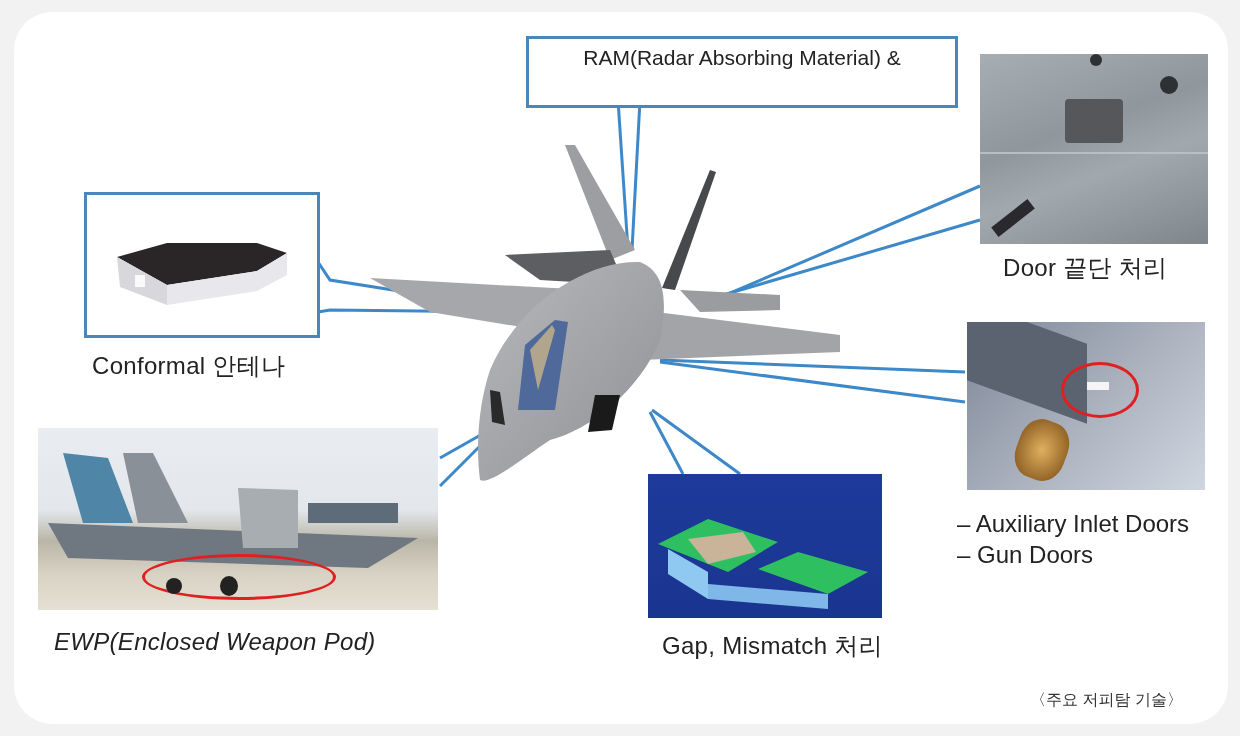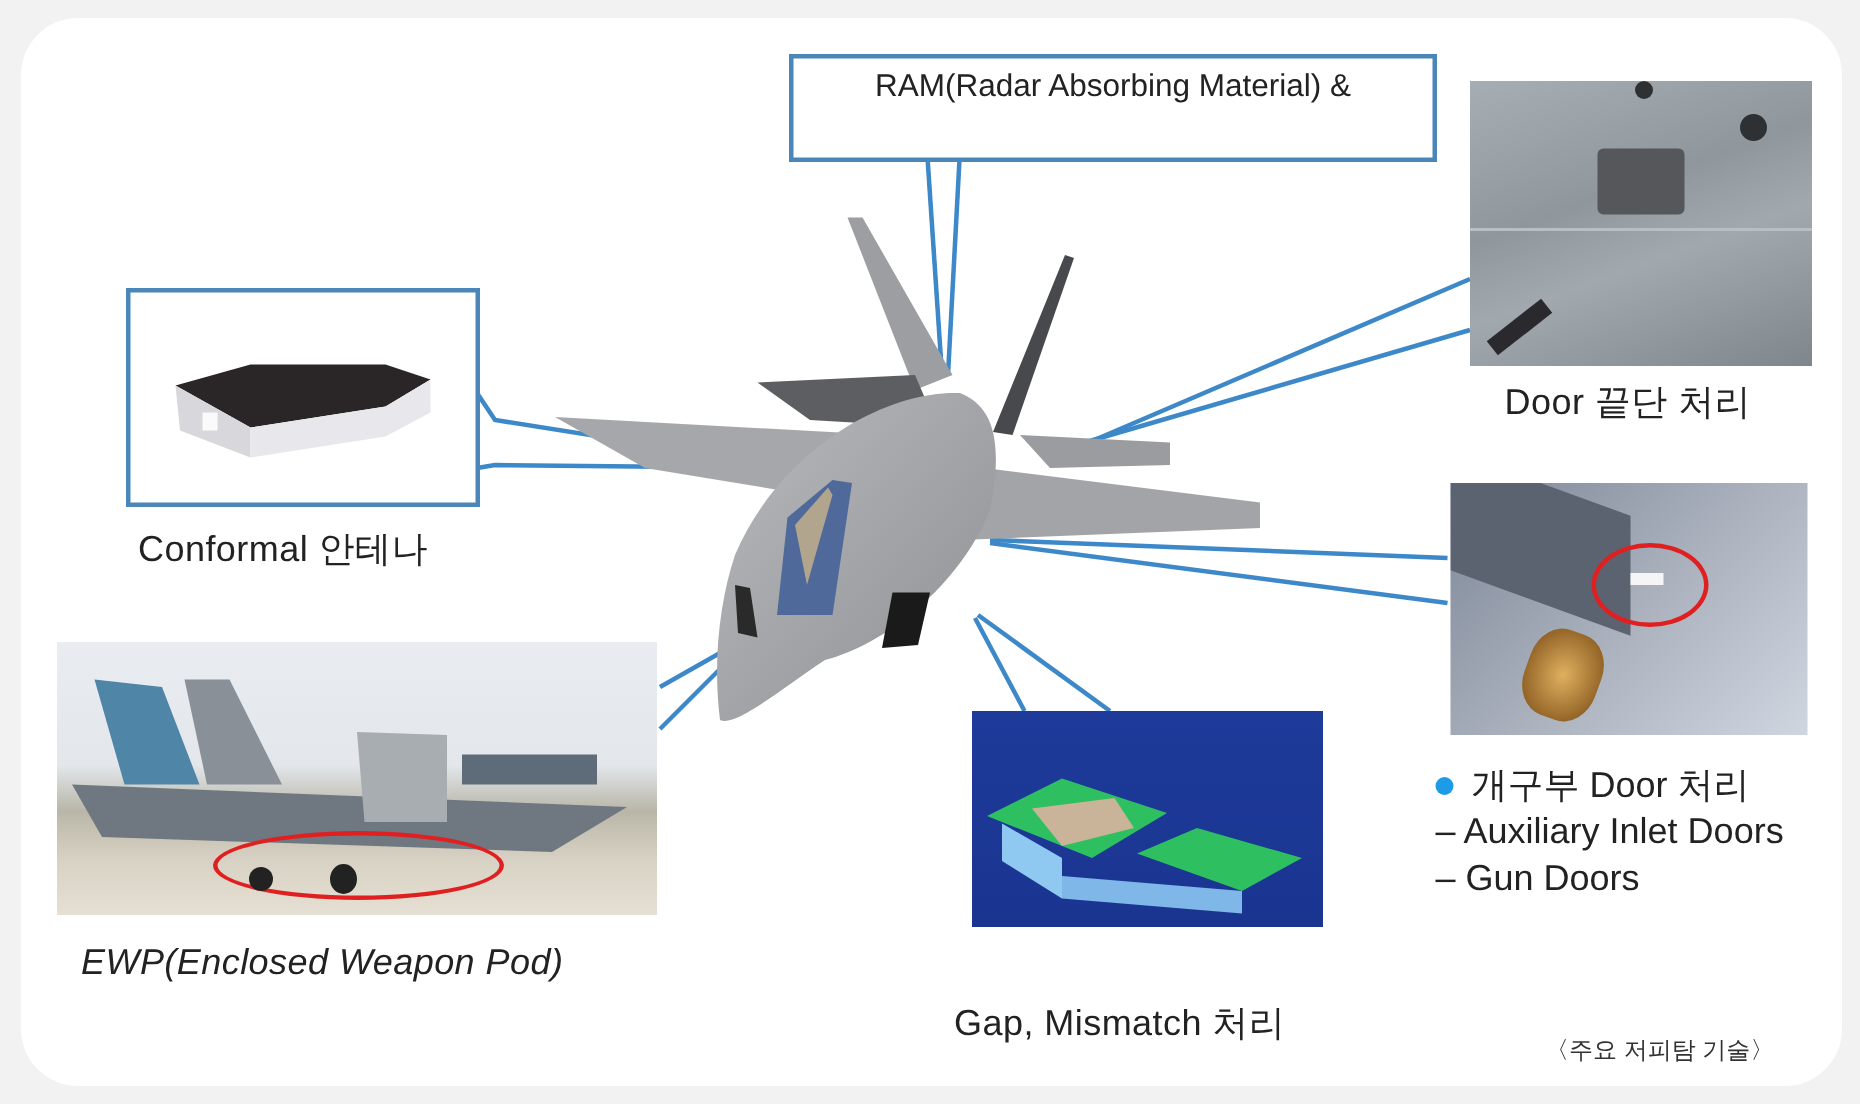--- a/index.html
+++ b/index.html
@@ -96,24 +96,20 @@
 <div class="lbl" style="left:964px;top:252px;margin-left:39px;">Door 끝단 처리</div>
 
 <div class="photo" style="left:967px;top:322px;width:238px;height:168px;background:linear-gradient(135deg,#7d8798 0%,#a9b0bc 50%,#cfd6e0 100%);">
   <div style="position:absolute;left:0;top:0;width:120px;height:80px;background:#5b6270;transform:skewY(20deg);"></div>
   <div style="position:absolute;left:50px;top:98px;width:50px;height:60px;background:radial-gradient(#e0b060,#7a4c14);border-radius:40%;transform:rotate(20deg);"></div>
   <div style="position:absolute;left:94px;top:40px;width:72px;height:50px;border:3px solid #e02020;border-radius:50%;"></div>
   <div style="position:absolute;left:120px;top:60px;width:22px;height:8px;background:#f5f5f5;"></div>
 </div>
 
 <div class="list">
-  <div class="head">
-    <span class="dot"></span>
-    <span>개구부 Door 처리</span>
-  </div>
   <div>– Auxiliary Inlet Doors</div>
   <div>– Gun Doors</div>
 </div>
 
 <div class="photo" style="left:38px;top:428px;width:400px;height:182px;background:linear-gradient(180deg,#e9edf1 0%,#e3e7eb 45%,#b9b6a8 62%,#d8d2c4 80%,#e6e0d4 100%);">
   <polygon></polygon>
   <svg width="400" height="182">
     <polygon points="25,25 70,30 95,95 45,95" fill="#4f86a8"></polygon>
     <polygon points="85,25 115,25 150,95 100,95" fill="#8a9098"></polygon>
     <polygon points="10,95 380,110 330,140 30,130" fill="#6f7880"></polygon>
@@ -128,15 +124,15 @@
 
 <div class="photo" style="left:648px;top:474px;width:234px;height:144px;background:linear-gradient(180deg,#1e3a9a 0%,#1a3590 100%);">
   <svg width="234" height="144">
     <polygon points="10,70 60,45 130,68 80,98" fill="#2ec060"></polygon>
     <polygon points="40,65 95,58 108,78 60,90" fill="#c9b49a"></polygon>
     <polygon points="20,75 60,98 60,125 20,100" fill="#8fc8f0"></polygon>
     <polygon points="110,95 150,78 220,98 180,120" fill="#2ec060"></polygon>
     <polygon points="60,110 180,120 180,135 60,125" fill="#7fb8e8"></polygon>
   </svg>
 </div>
-<div class="lbl" style="left:636px;top:630px;margin-top:36px;">Gap, Mismatch 처리</div>
+<div class="lbl" style="left:662px;top:630px;">Gap, Mismatch 처리</div>
 
 <div class="caption">〈주요 저피탐 기술〉</div>
 
 </body></html>

